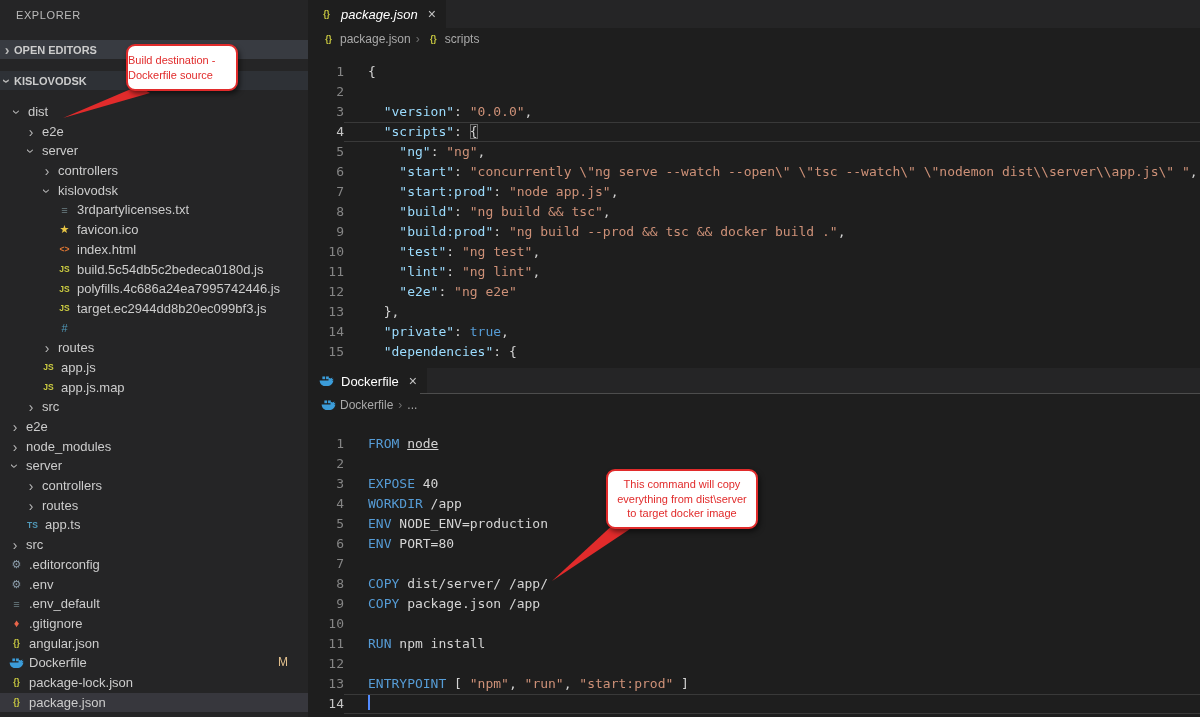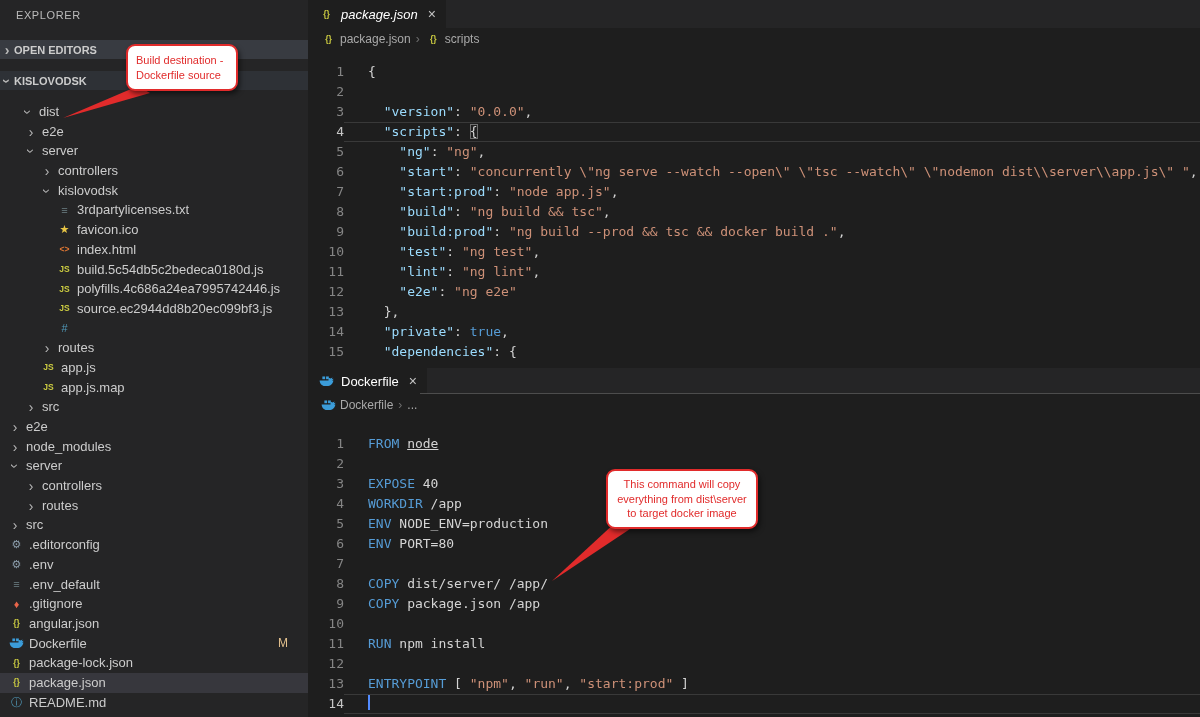--- a/index.html
+++ b/index.html
@@ -57,40 +57,40 @@
   .tk-plain { color:#d4d4d4; }
   .tk-u     { color:#d4d4d4; text-decoration:underline; }
   .tk-bm    { color:#d4d4d4; outline:1px solid #707070; outline-offset:-1px; }
   .cursor   { display:inline-block; width:2px; height:15px; background:#528bff; vertical-align:-2px; }
 
   
   .overlay { position:absolute; left:0; top:0; z-index:5; pointer-events:none; }
   .callout { position:absolute; z-index:6; background:#ffffff; border:2px solid #e12b2b; color:#e12b2b;
              border-radius:9px; font-size:11px; line-height:1.32; white-space:pre-line;
              box-shadow:2px 3px 5px rgba(0,0,0,.5); }
-  .callout.c1 { left:126px; top:44px; width:112px; padding:7px 8px; }
+  .callout.c1 { left:126px; top:44px; width:112px; padding:7px 0; }
   .callout.c2 { left:606px; top:469px; width:152px; padding:6px 4px; text-align:center; }
 </style>
 </head>
 <body>
 
 <div class="app">
 
   <aside class="sidebar">
     <div class="sb-title">EXPLORER</div>
     <div class="section oe">
       <span class="chev">›</span>
       <span>OPEN EDITORS</span>
     </div>
     <div class="section ws">
       <span class="chev down">›</span>
       <span>KISLOVODSK</span>
     </div>
     <div class="tree">
-        <div class="tree-row" style="padding-left: 21px;">
+        <div class="tree-row" style="padding-left: 10px;">
           <span class="chev down">›</span>
           <span class="tlabel">dist</span>
         </div>
         <div class="tree-row" style="padding-left: 24px;">
           <span class="chev">›</span>
           <span class="tlabel">e2e</span>
         </div>
         <div class="tree-row" style="padding-left: 24px;">
           <span class="chev down">›</span>
           <span class="tlabel">server</span>
@@ -118,21 +118,21 @@
         <div class="tree-row" style="padding-left: 56px;">
           <span class="ficon mini" style="color: rgb(203, 203, 65);">JS</span>
           <span class="tlabel">build.5c54db5c2bedeca0180d.js</span>
         </div>
         <div class="tree-row" style="padding-left: 56px;">
           <span class="ficon mini" style="color: rgb(203, 203, 65);">JS</span>
           <span class="tlabel">polyfills.4c686a24ea7995742446.js</span>
         </div>
         <div class="tree-row" style="padding-left: 56px;">
           <span class="ficon mini" style="color: rgb(203, 203, 65);">JS</span>
-          <span class="tlabel">source.ec2944dd8b20ec099bf3.js</span>
+          <span class="tlabel">target.ec2944dd8b20ec099bf3.js</span>
         </div>
         <div class="tree-row" style="padding-left: 56px;">
           <span class="ficon" style="color: rgb(81, 154, 186);">#</span>
         </div>
         <div class="tree-row" style="padding-left: 40px;">
           <span class="chev">›</span>
           <span class="tlabel">routes</span>
         </div>
         <div class="tree-row" style="padding-left: 40px;">
           <span class="ficon mini" style="color: rgb(203, 203, 65);">JS</span>
@@ -158,20 +158,24 @@
           <span class="chev down">›</span>
           <span class="tlabel">server</span>
         </div>
         <div class="tree-row" style="padding-left: 24px;">
           <span class="chev">›</span>
           <span class="tlabel">controllers</span>
         </div>
         <div class="tree-row" style="padding-left: 24px;">
           <span class="chev">›</span>
           <span class="tlabel">routes</span>
+        </div>
+        <div class="tree-row" style="padding-left: 24px;">
+          <span class="ficon mini" style="color: rgb(81, 154, 186);">TS</span>
+          <span class="tlabel">app.ts</span>
         </div>
         <div class="tree-row" style="padding-left: 8px;">
           <span class="chev">›</span>
           <span class="tlabel">src</span>
         </div>
         <div class="tree-row" style="padding-left: 8px;">
           <span class="ficon" style="color: rgb(138, 155, 168);">⚙</span>
           <span class="tlabel">.editorconfig</span>
         </div>
         <div class="tree-row" style="padding-left: 8px;">

